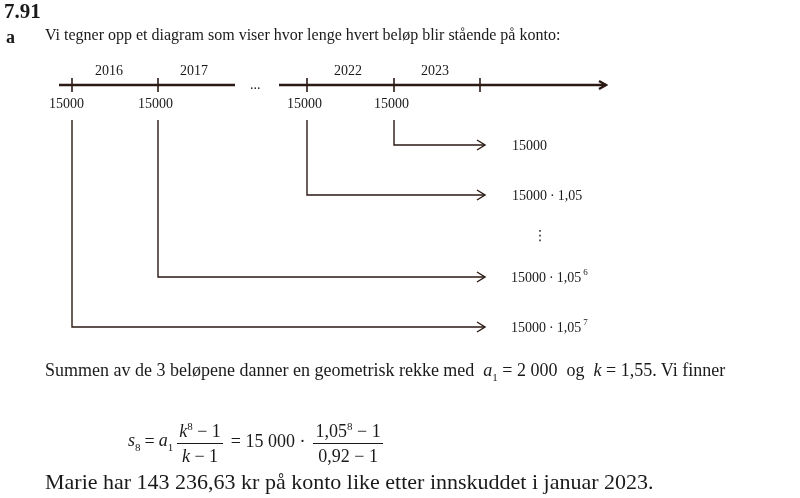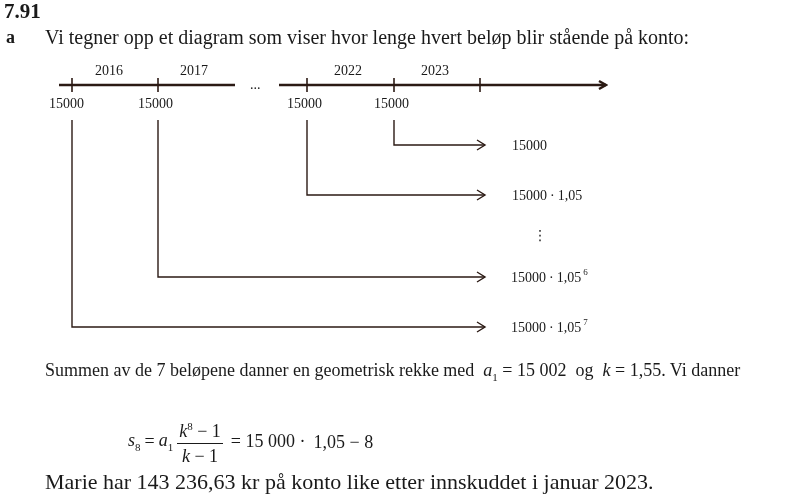--- a/index.html
+++ b/index.html
@@ -1,21 +1,21 @@
 <!DOCTYPE html>
 <html><head>
 <meta charset="utf-8">
 <style>
   html, body { margin:0; padding:0; background:#ffffff; }
   body { width:800px; height:498px; position:relative; overflow:hidden;
          font-family:"Liberation Serif", "DejaVu Serif", serif; color:#1a1a1a; }
   .abs { position:absolute; white-space:nowrap; }
   .prob-num { left:4px; top:-1px; font-size:21px; font-weight:bold; }
   .part-label { left:6px; top:27px; font-size:18px; font-weight:bold; }
-  .intro { left:45px; top:26px; font-size:20px; }
+  .intro { left:45px; top:26px; font-size:16px; }
   svg.diagram { position:absolute; left:0; top:0; }
   .dtext { font-family:"Liberation Serif", "DejaVu Serif", serif; font-size:14px; fill:#1a1a1a; }
   .para { left:45px; top:357px; font-size:18px; line-height:27px; white-space:normal; width:740px; }
   .para i { font-style:italic; }
   .para sub { font-size:11px; }
   .formula { left:128px; top:413px; font-size:18px; display:flex; align-items:center; height:56px; }
   .frac { display:inline-flex; flex-direction:column; align-items:center; margin:4px 4px; }
   .frac .num { padding:0 2px 1px 2px; border-bottom:1px solid #1a1a1a; line-height:22px; }
   .frac .den { padding-top:1px; line-height:22px; }
   .formula i { font-style:italic; }
@@ -70,35 +70,36 @@
   <path d="M72,120 L72,327 L485,327" fill="none" stroke="#2b1a14" stroke-width="1.4" marker-end="url(#openArrow)"></path>
 
   <text class="dtext" x="512" y="150"><tspan>15000</tspan></text>
   <text class="dtext" x="512" y="200"><tspan>15000</tspan><tspan dx="3">·</tspan><tspan dx="3">1,05</tspan></text>
   <text class="dtext" x="533" y="240">⋮</text>
   <text class="dtext" x="511" y="282"><tspan>15000</tspan><tspan dx="3">·</tspan><tspan dx="3">1,05</tspan><tspan dx="2" dy="-7" font-size="9">6</tspan></text>
   <text class="dtext" x="511" y="332"><tspan>15000</tspan><tspan dx="3">·</tspan><tspan dx="3">1,05</tspan><tspan dx="2" dy="-7" font-size="9">7</tspan></text>
 </svg>
 
 <div class="abs para">
-  <span>Summen av de 7 beløpene danner en geometrisk rekke med</span>&nbsp;
+  <span>Summen av de 3 beløpene danner en geometrisk rekke med</span>&nbsp;
   <i>a</i><sub>1</sub>
-  <span>= 15 002</span>&nbsp;
+  <span>= 2 000</span>&nbsp;
   <span>og</span>&nbsp;
   <i>k</i>
-  <span>= 1,55</span><span>. Vi danner</span>
+  <span>= 1,55</span><span>. Vi finner</span>
 </div>
 
 <div class="abs formula">
   <span><i>s</i><sub>8</sub></span>
   <span style="margin:0 4px;">=</span>
   <span><i>a</i><sub>1</sub></span>
   <span class="frac">
     <span class="num"><i>k</i><sup>8</sup><span> − 1</span></span>
     <span class="den"><i>k</i><span> − 1</span></span>
   </span>
   <span style="margin:16px 4px;">= 15 000 ·</span>
   <span class="frac">
-    <span class="den">1,05 − 8</span>
+    <span class="num"><span>1,05</span><sup>8</sup><span> − 1</span></span>
+    <span class="den">0,92 − 1</span>
   </span>
 </div>
 
 <div class="abs conclusion">Marie har 143 236,63 kr på konto like etter innskuddet i januar 2023.</div>
 
 </body></html>

